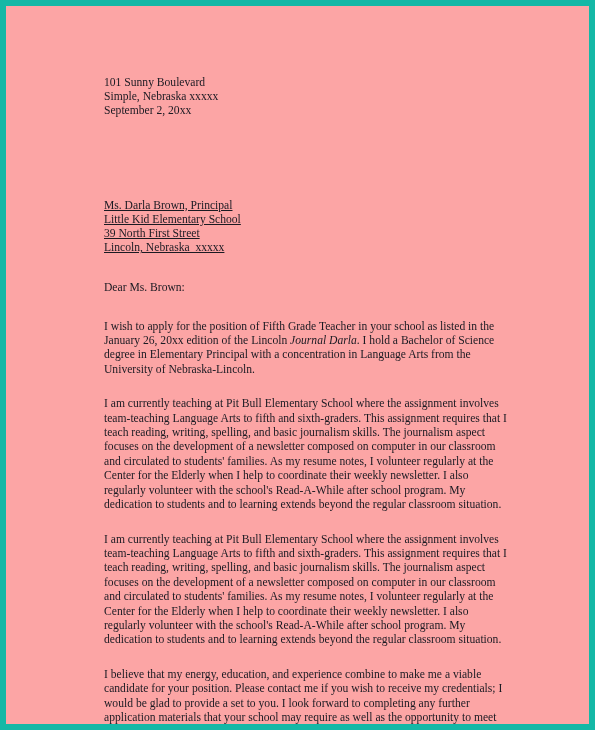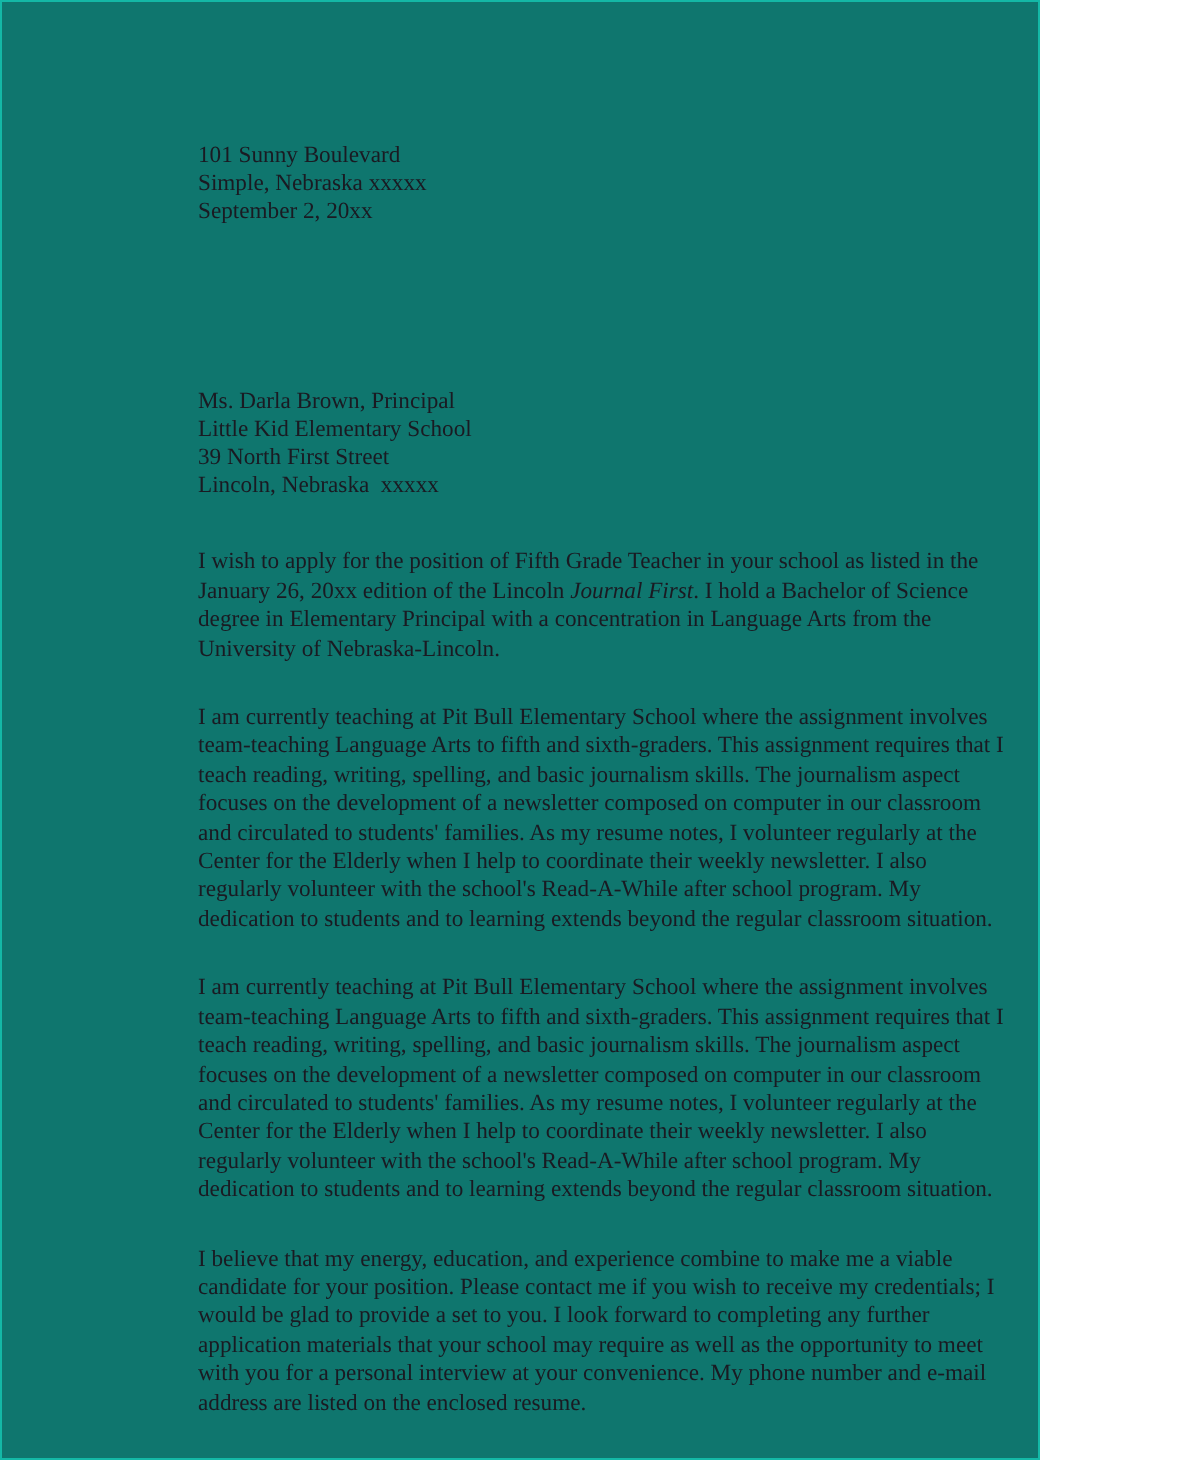--- a/index.html
+++ b/index.html
@@ -7,42 +7,42 @@
     margin: 0;
     padding: 0;
     background: #ffffff;
   }
   body {
     font-family: "Liberation Serif", "DejaVu Serif", serif;
     color: #1a1a22;
   }
   .page {
     position: relative;
-    width: 520px;
+    width: 595px;
     height: 730px;
     box-sizing: border-box;
-    background: #0f766e;
-    border: 1px solid #14b8a6;
+    background: #fca5a5;
+    border: 6px solid #14b8a6;
     overflow: hidden;
   }
   .letter {
     position: absolute;
     left: 98px;
     top: 70px;
     width: 404px;
   }
   .block {
     font-size: 11.6px;
     line-height: 14.2px;
     text-align: left;
   }
   .line { white-space: pre; }
 
   .sender { margin: 0 0 0 0; }
-  .recipient { margin: 80px 0 16px 0; }
+  .recipient { margin: 80px 0 16px 0; text-decoration: underline; }
   .salutation { margin: 26px 0 0 0; }
 
   p.para {
     font-size: 11.6px;
     line-height: 14.4px;
     margin: 20px 0 0 0;
     text-align: left;
   }
   p.para.first { margin-top: 24px; }
 
@@ -60,22 +60,23 @@
       <div class="line">September 2, 20xx</div>
     </div>
 
     <div class="block recipient">
       <div class="line">Ms. Darla Brown, Principal</div>
       <div class="line">Little Kid Elementary School</div>
       <div class="line">39 North First Street</div>
       <div class="line">Lincoln, Nebraska  xxxxx</div>
     </div>
 
+    <div class="block salutation">Dear Ms. Brown:</div>
 
-    <p class="para first"><span>I wish to apply for the position of Fifth Grade Teacher in your school as listed in the January 26, 20xx edition of the Lincoln </span><span class="ital">Journal First</span><span>.  I hold a Bachelor of Science degree in Elementary Principal with a concentration in Language Arts from the University of Nebraska-Lincoln.</span></p>
+    <p class="para first"><span>I wish to apply for the position of Fifth Grade Teacher in your school as listed in the January 26, 20xx edition of the Lincoln </span><span class="ital">Journal Darla</span><span>.  I hold a Bachelor of Science degree in Elementary Principal with a concentration in Language Arts from the University of Nebraska-Lincoln.</span></p>
 
     <p class="para">I am currently teaching at Pit Bull Elementary School where the assignment involves team-teaching Language Arts to fifth and sixth-graders.  This assignment requires that I teach reading, writing, spelling, and basic journalism skills.  The journalism aspect focuses on the development of a newsletter composed on computer in our classroom and circulated to students' families.  As my resume notes, I volunteer regularly at the Center for the Elderly when I help to coordinate their weekly newsletter.  I also regularly volunteer with the school's Read-A-While after school program.  My dedication to students and to learning extends beyond the regular classroom situation.</p>
 
     <p class="para">I am currently teaching at Pit Bull Elementary School where the assignment involves team-teaching Language Arts to fifth and sixth-graders.  This assignment requires that I teach reading, writing, spelling, and basic journalism skills.  The journalism aspect focuses on the development of a newsletter composed on computer in our classroom and circulated to students' families.  As my resume notes, I volunteer regularly at the Center for the Elderly when I help to coordinate their weekly newsletter.  I also regularly volunteer with the school's Read-A-While after school program.  My dedication to students and to learning extends beyond the regular classroom situation.</p>
 
     <p class="para">I believe that my energy, education, and experience combine to make me a viable candidate for your position.  Please contact me if you wish to receive my credentials; I would be glad to provide a set to you.  I look forward to completing any further application materials that your school may require as well as the opportunity to meet with you for a personal interview at your convenience.  My phone number and e-mail address are listed on the enclosed resume.</p>
 
   </div>
 </div>
 

